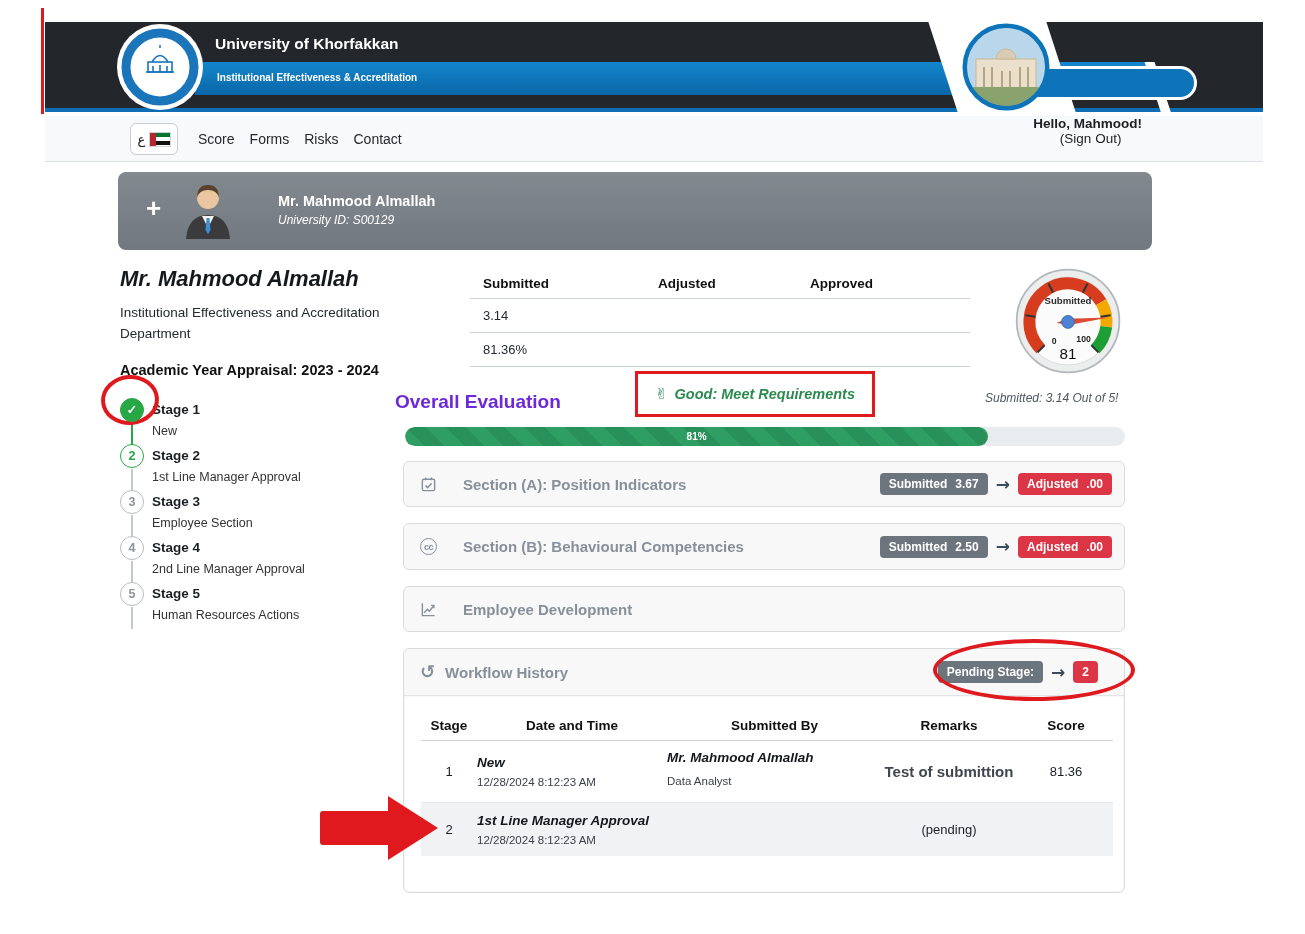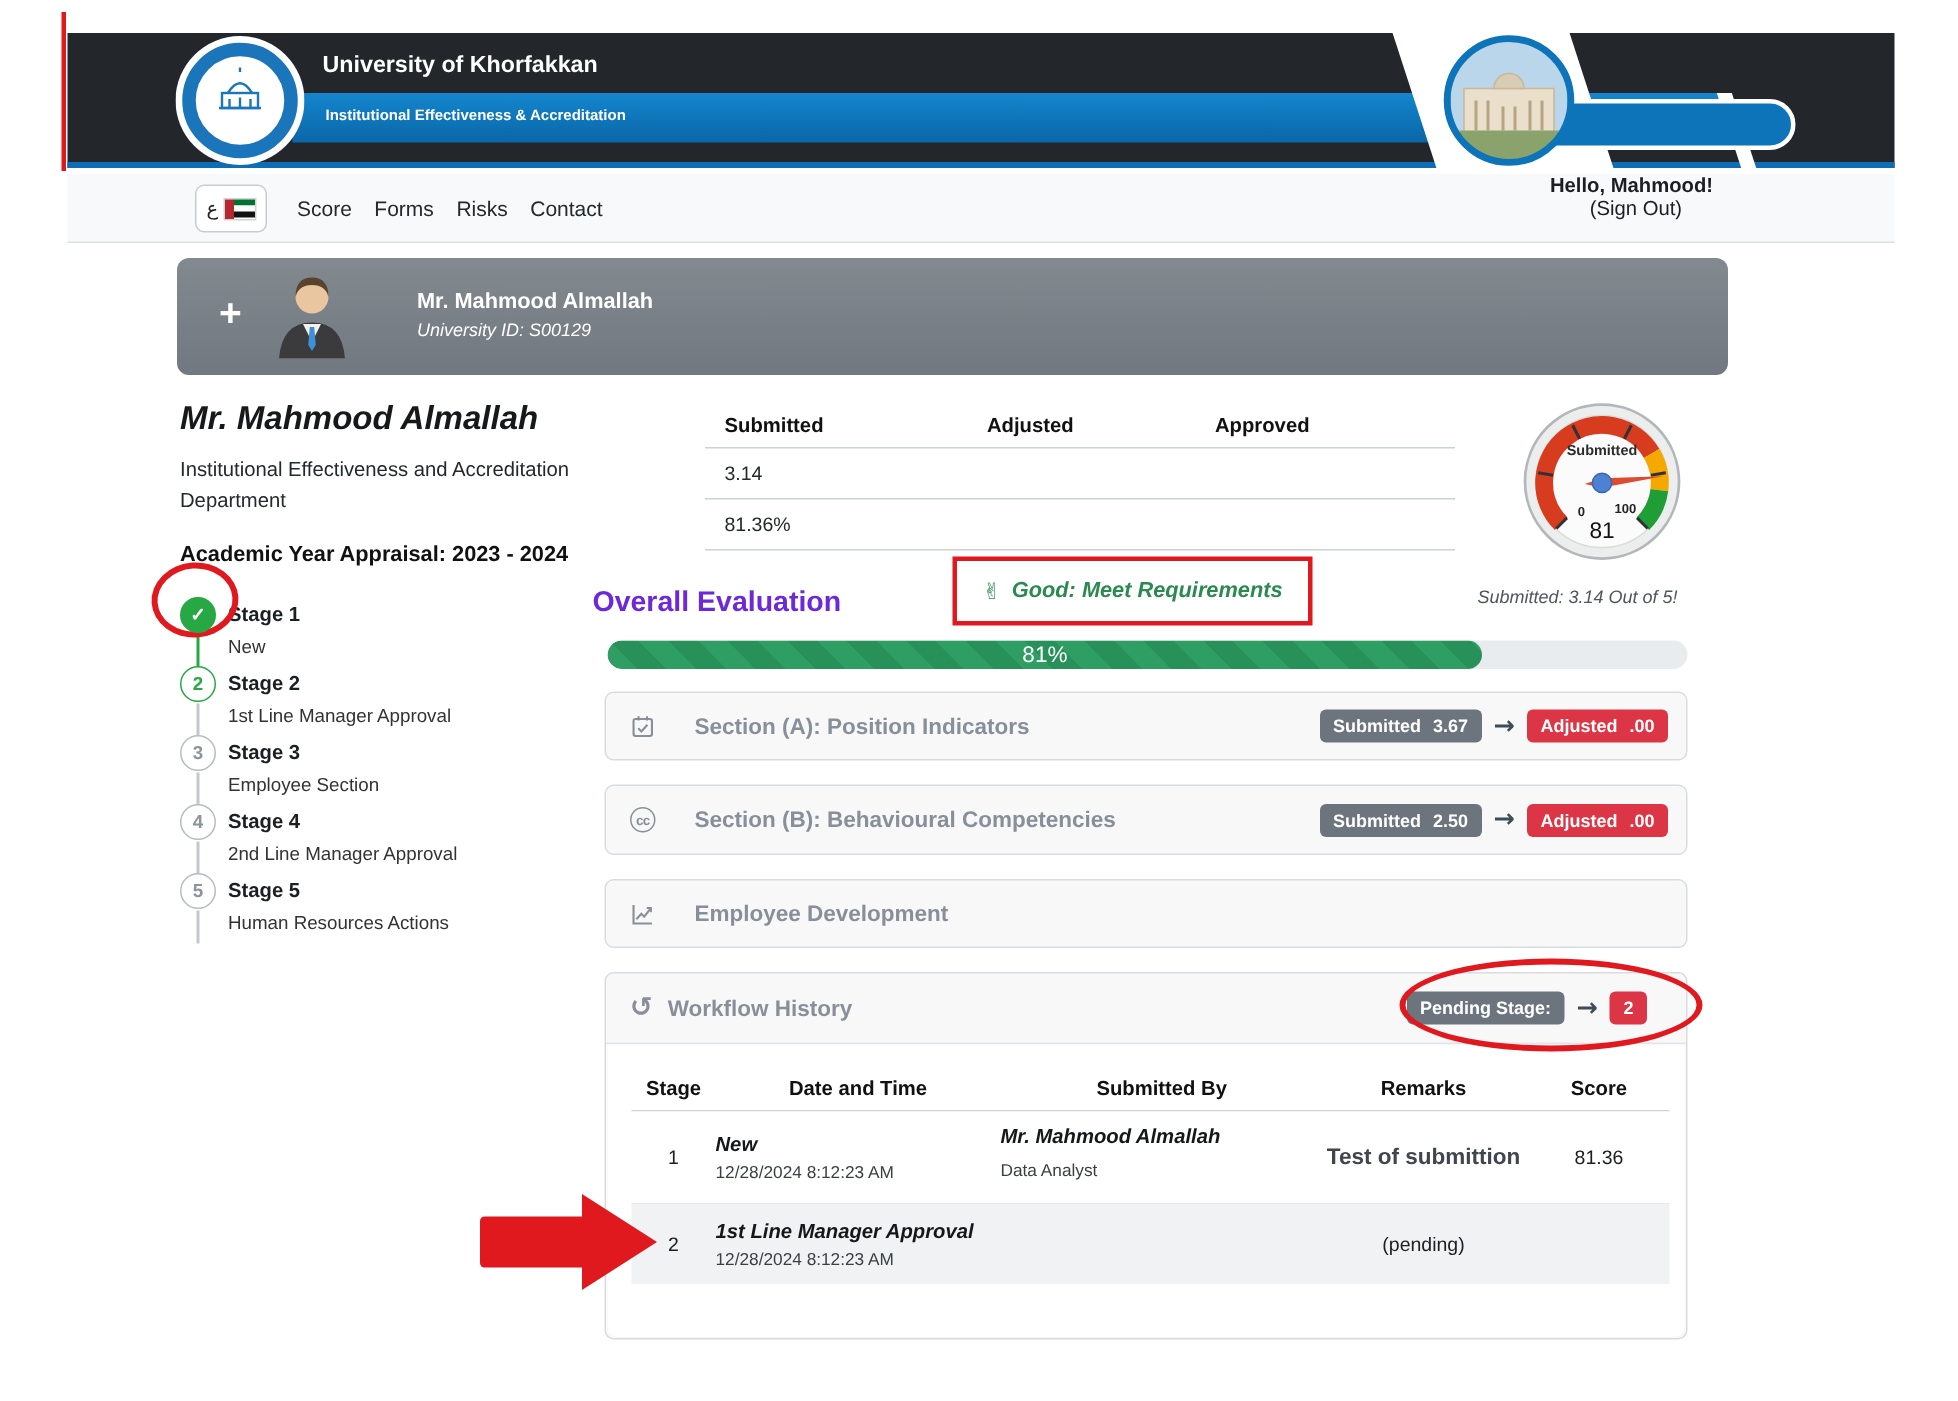--- a/index.html
+++ b/index.html
@@ -85,21 +85,21 @@
   .overall-title { position:absolute; left:395px; top:391px; font-size:19px; font-weight:700; color:#6d28d9; }
   .good-box { position:absolute; left:635px; top:371px; width:240px; height:46px; border:3px solid #e0191f;
               display:flex; align-items:center; justify-content:center; gap:7px;
               color:#2c8a50; font-size:14.5px; font-weight:700; font-style:italic; }
   .hand { font-style:normal; font-size:15px; font-family:"DejaVu Sans", sans-serif; }
   .progress { position:absolute; left:405px; top:427px; width:720px; height:19px; border-radius:10px;
               background:#e9ecef; overflow:hidden; }
   .fill { width:81%; height:100%; border-radius:10px;
           background:repeating-linear-gradient(45deg,#2f9e63 0 14px,#28915a 14px 28px);
           display:flex; align-items:center; justify-content:center; }
-  .fill span { color:#fff; font-size:15px; font-weight:400; }
+  .fill span { color:#fff; font-size:10px; font-weight:700; }
 
   
   .card { position:absolute; left:403px; width:722px; background:#f8f8f8;
           border:1px solid #d8dcdf; border-radius:6px; }
   .card-head { display:flex; align-items:center; padding:0 12px 0 16px; gap:26px; height:100%; cursor:pointer; }
   .card-title { font-size:15px; font-weight:600; color:#87909a; }
   .cicon { color:#87909a; display:flex; align-items:flex-end; }
   .cc-circle { width:17px; height:17px; border:1.5px solid #87909a; border-radius:50%;
                font-size:9px; font-weight:700; display:flex; align-items:center; justify-content:center;
                letter-spacing:-0.5px; }

